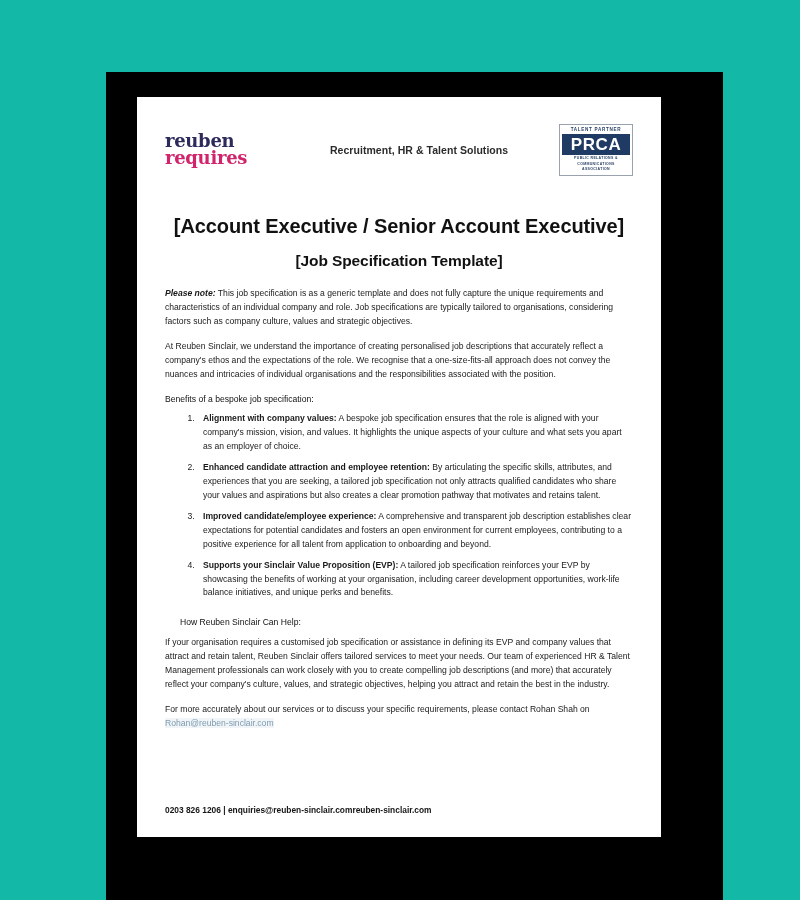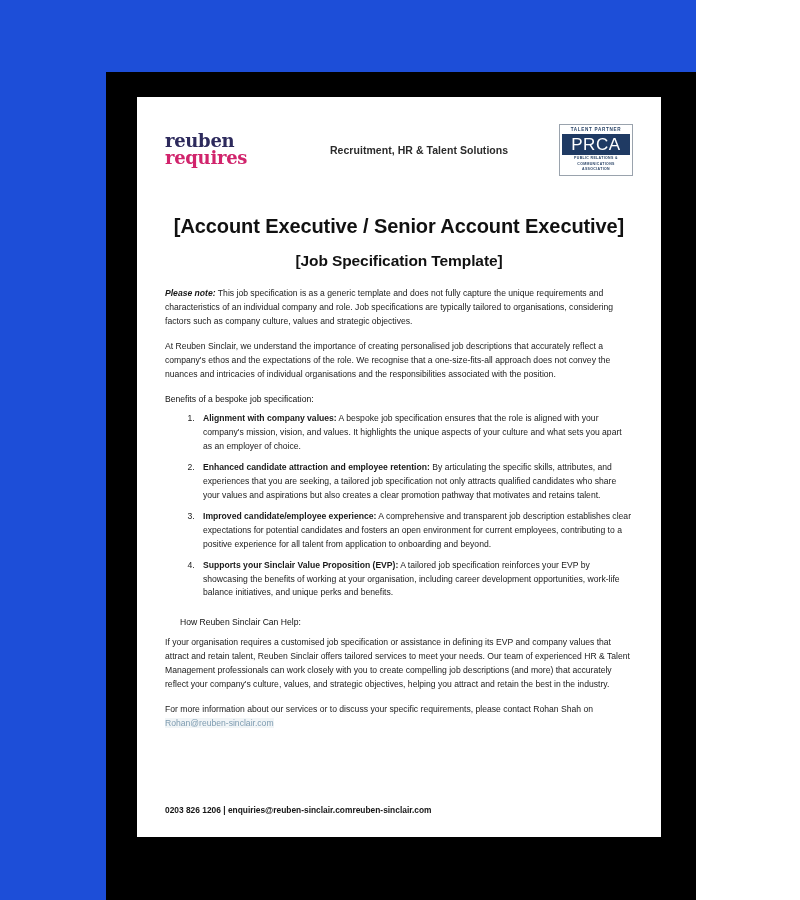--- a/index.html
+++ b/index.html
@@ -6,23 +6,23 @@
   html, body {
     margin: 0;
     padding: 0;
     width: 800px;
     height: 900px;
     background: #ffffff;
     font-family: "Liberation Sans", sans-serif;
   }
   #stage {
     position: relative;
-    width: 696px;
+    width: 800px;
     height: 900px;
-    background: #1d4ed8;
+    background: #14b8a6;
     overflow: hidden;
   }
   
   #frame {
     position: absolute;
     left: 106px;
     top: 72px;
     width: 617px;
     height: 828px;
     background: #000000;
@@ -81,21 +81,21 @@
     font-size: 4.6px;
     font-weight: bold;
     letter-spacing: 0.7px;
     color: #1f3a5f;
     line-height: 1.4;
   }
   .prca-box {
     background: #1f3a63;
     color: #ffffff;
     font-size: 17px;
-    font-weight: normal;
+    font-weight: bold;
     letter-spacing: 0.6px;
     line-height: 1.25;
     padding: 0 1px;
     margin: 1px 0;
   }
   .prca-sub {
     font-size: 3.5px;
     color: #1f3a5f;
     letter-spacing: 0.35px;
     line-height: 1.55;
@@ -221,21 +221,21 @@
         <li><span class="li-head">Alignment with company values:</span><span> A bespoke job specification ensures that the role is aligned with your company's mission, vision, and values. It highlights the unique aspects of your culture and what sets you apart as an employer of choice.</span></li>
         <li><span class="li-head">Enhanced candidate attraction and employee retention:</span><span> By articulating the specific skills, attributes, and experiences that you are seeking, a tailored job specification not only attracts qualified candidates who share your values and aspirations but also creates a clear promotion pathway that motivates and retains talent.</span></li>
         <li><span class="li-head">Improved candidate/employee experience:</span><span> A comprehensive and transparent job description establishes clear expectations for potential candidates and fosters an open environment for current employees, contributing to a positive experience for all talent from application to onboarding and beyond.</span></li>
         <li><span class="li-head">Supports your Sinclair Value Proposition (EVP):</span><span> A tailored job specification reinforces your EVP by showcasing the benefits of working at your organisation, including career development opportunities, work-life balance initiatives, and unique perks and benefits.</span></li>
       </ol>
 
       <p class="section-head help-head">How Reuben Sinclair Can Help:</p>
 
       <p class="para">If your organisation requires a customised job specification or assistance in defining its EVP and company values that attract and retain talent, Reuben Sinclair offers tailored services to meet your needs. Our team of experienced HR &amp; Talent Management professionals can work closely with you to create compelling job descriptions (and more) that accurately reflect your company's culture, values, and strategic objectives, helping you attract and retain the best in the industry.</p>
 
-      <p class="para contact-para"><span>For more information about our services or to discuss your specific requirements, please contact Rohan Shah on </span><a class="email-link" href="#">Rohan@reuben-sinclair.com</a></p>
+      <p class="para contact-para"><span>For more accurately about our services or to discuss your specific requirements, please contact Rohan Shah on </span><a class="email-link" href="#">Rohan@reuben-sinclair.com</a></p>
 
     </div>
 
     <div class="doc-footer">
       <div class="footer-left">0203 826 1206 | enquiries@reuben-sinclair.com</div>
       <div class="footer-right">reuben-sinclair.com</div>
     </div>
 
   </div>
 </div>

